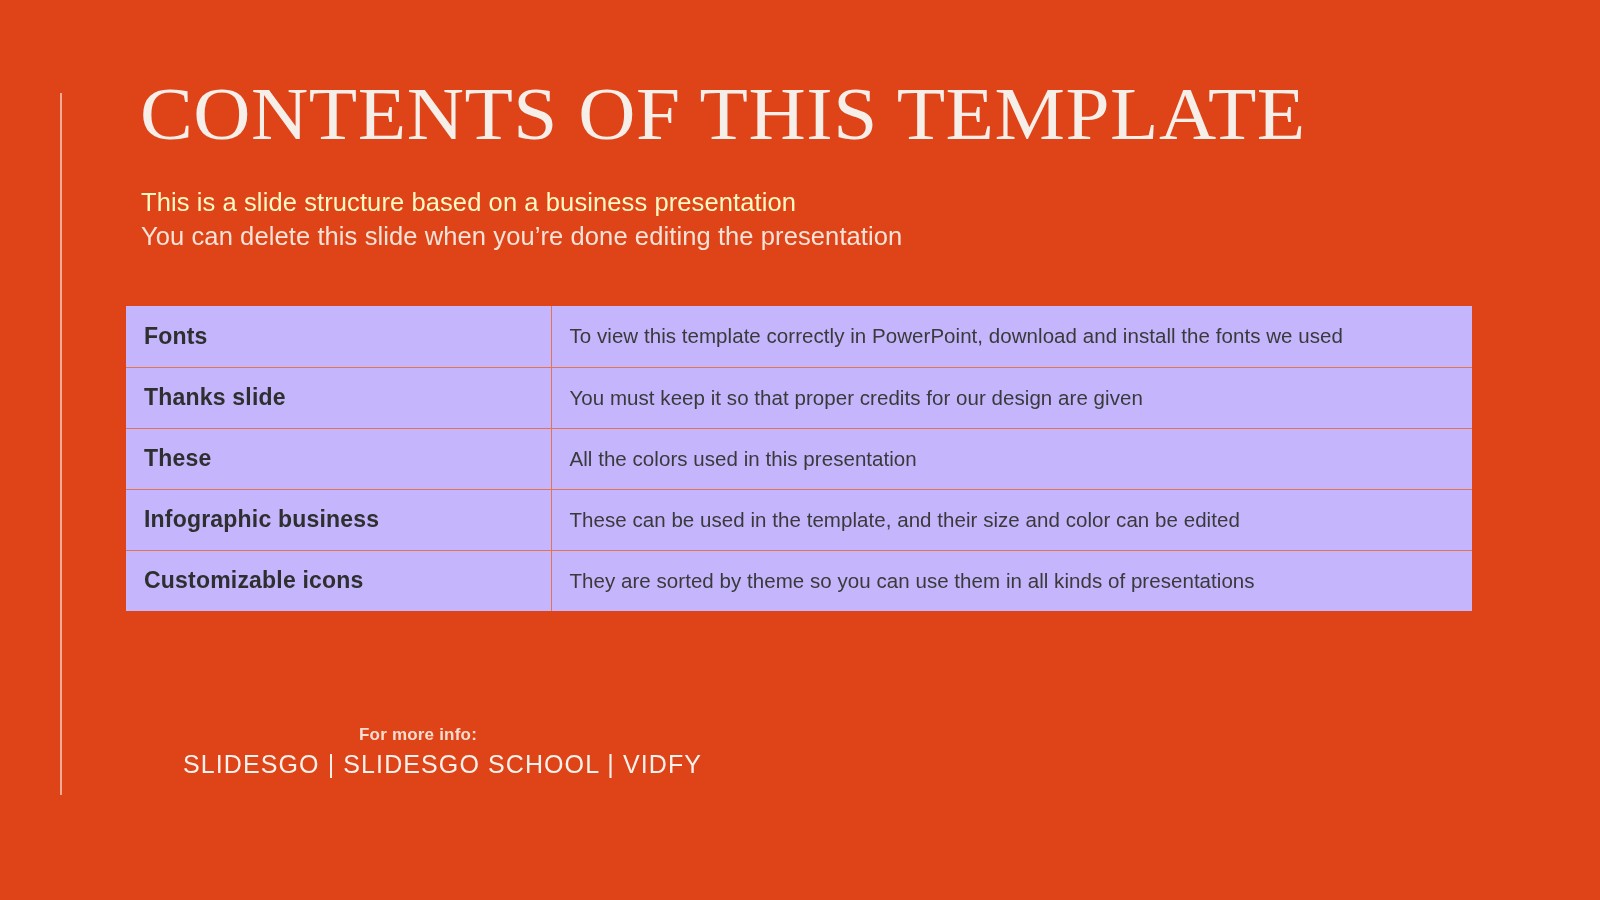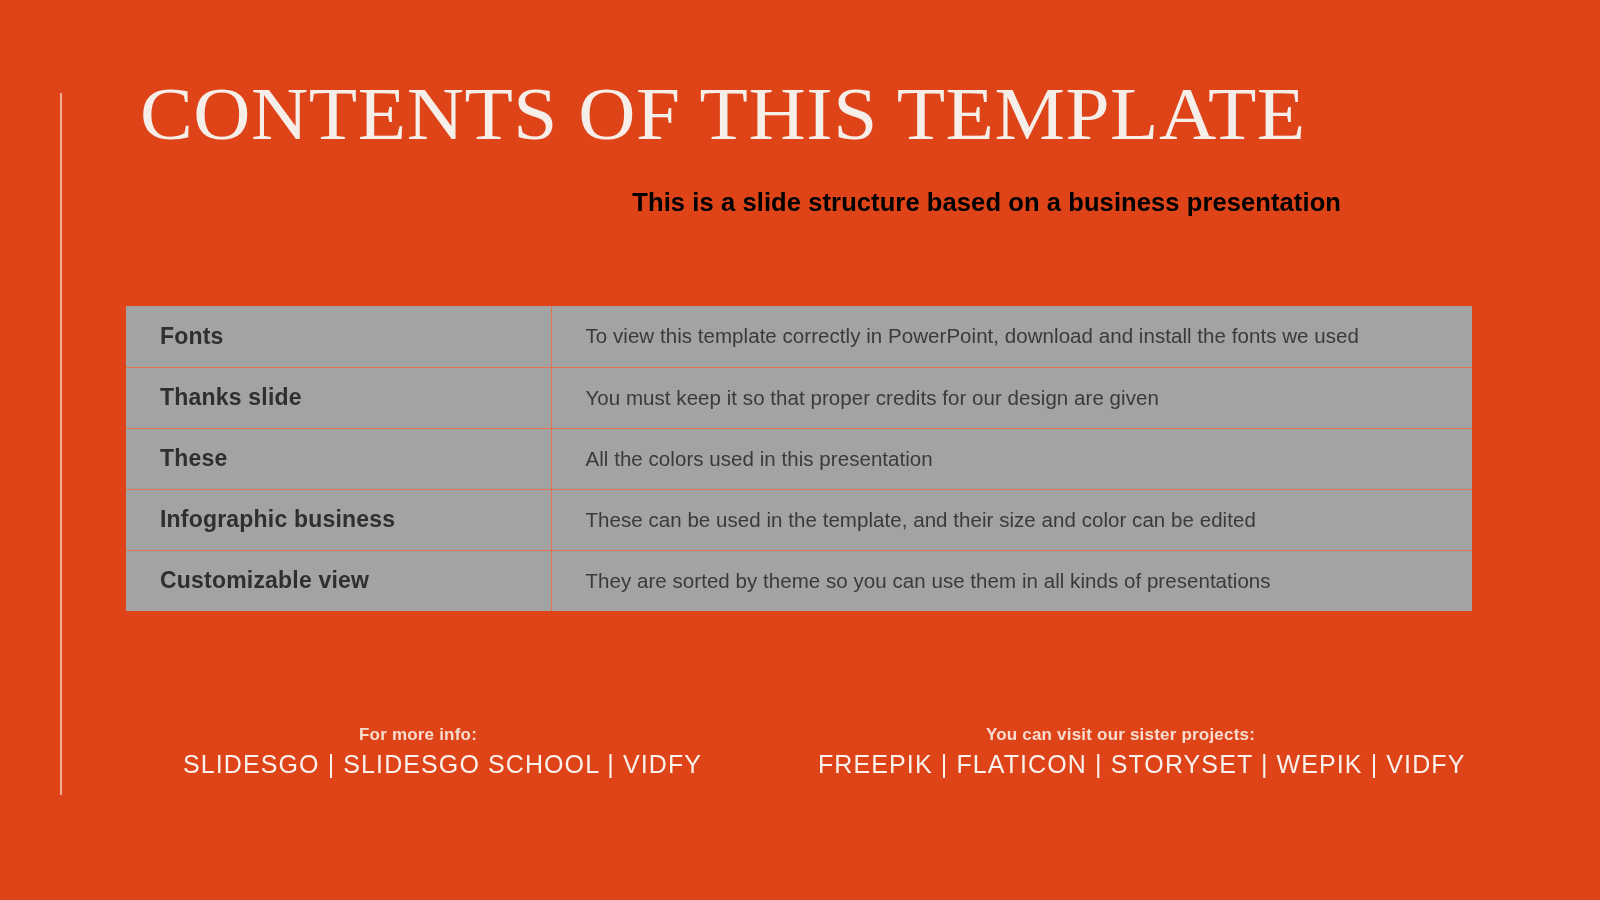--- a/index.html
+++ b/index.html
@@ -52,47 +52,46 @@
 
   
   .subtitle-block {
     position: absolute;
     left: 141px;
     top: 186px;
     width: 1200px;
   }
   .subtitle-strong {
     font-size: 25.5px;
-    font-weight: bold;
-    color: #000000;
+    font-weight: normal;
+    color: #fef9c3;
     line-height: 1.32;
     letter-spacing: 0.1px;
-    text-align: right;
   }
   .subtitle-regular {
     font-size: 25.5px;
     font-weight: normal;
     color: #f6e3d8;
     line-height: 1.32;
     letter-spacing: 0.1px;
   }
 
   
   .table {
     position: absolute;
     left: 126px;
     top: 306px;
     width: 1346px;
     border-collapse: collapse;
     table-layout: fixed;
   }
   .table td {
-    background: #a3a3a3;
+    background: #c4b5fd;
     height: 61px;
-    padding: 0 34px;
+    padding: 0 18px;
     vertical-align: middle;
     box-sizing: border-box;
     border-bottom: 1.5px solid #e4734f;
   }
   .table tr:last-child td {
     border-bottom: none;
   }
   .table td.col-topic {
     width: 425px;
     border-right: 1.5px solid #e4734f;
@@ -157,20 +156,21 @@
 <body>
 
 <div class="slide">
 
   <div class="left-rule"></div>
 
   <div class="title">CONTENTS OF THIS TEMPLATE</div>
 
   <div class="subtitle-block">
     <div class="subtitle-strong">This is a slide structure based on a business presentation</div>
+    <div class="subtitle-regular">You can delete this slide when you’re done editing the presentation</div>
   </div>
 
   <table class="table">
     <tbody>
       <tr>
         <td class="col-topic">Fonts</td>
         <td class="col-desc">To view this template correctly in PowerPoint, download and install the fonts we used</td>
       </tr>
       <tr>
         <td class="col-topic">Thanks slide</td>
@@ -178,49 +178,35 @@
       </tr>
       <tr>
         <td class="col-topic">These</td>
         <td class="col-desc">All the colors used in this presentation</td>
       </tr>
       <tr>
         <td class="col-topic">Infographic business</td>
         <td class="col-desc">These can be used in the template, and their size and color can be edited</td>
       </tr>
       <tr>
-        <td class="col-topic">Customizable view</td>
+        <td class="col-topic">Customizable icons</td>
         <td class="col-desc">They are sorted by theme so you can use them in all kinds of presentations</td>
       </tr>
     </tbody>
   </table>
 
   <div class="footer">
 
     <div class="footer-col left">
       <div class="footer-caption">For more info:</div>
       <div class="footer-links">
         <a href="#">SLIDESGO</a>
         <span class="sep">|</span>
         <a href="#">SLIDESGO SCHOOL</a>
         <span class="sep">|</span>
         <a href="#">VIDFY</a>
       </div>
     </div>
 
-    <div class="footer-col right">
-      <div class="footer-caption">You can visit our sister projects:</div>
-      <div class="footer-links">
-        <a href="#">FREEPIK</a>
-        <span class="sep">|</span>
-        <a href="#">FLATICON</a>
-        <span class="sep">|</span>
-        <a href="#">STORYSET</a>
-        <span class="sep">|</span>
-        <a href="#">WEPIK</a>
-        <span class="sep">|</span>
-        <a href="#">VIDFY</a>
-      </div>
-    </div>
 
   </div>
 
 </div>
 
 </body></html>

